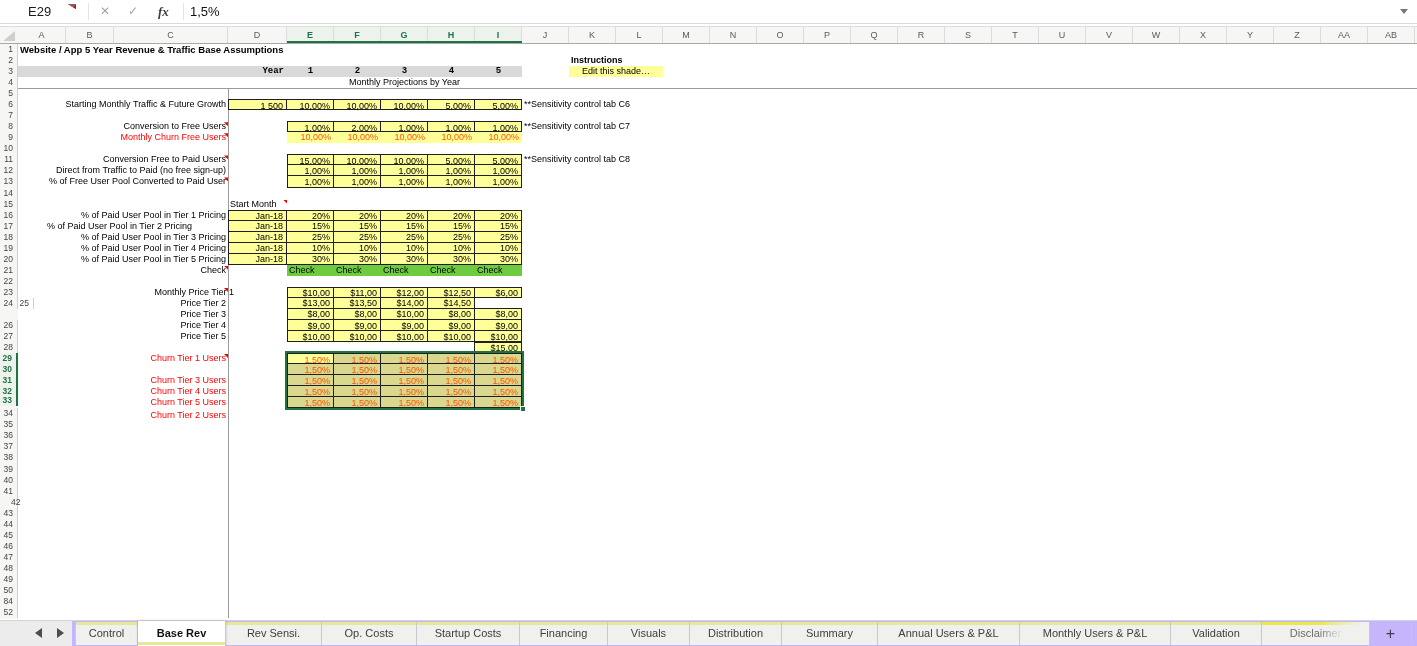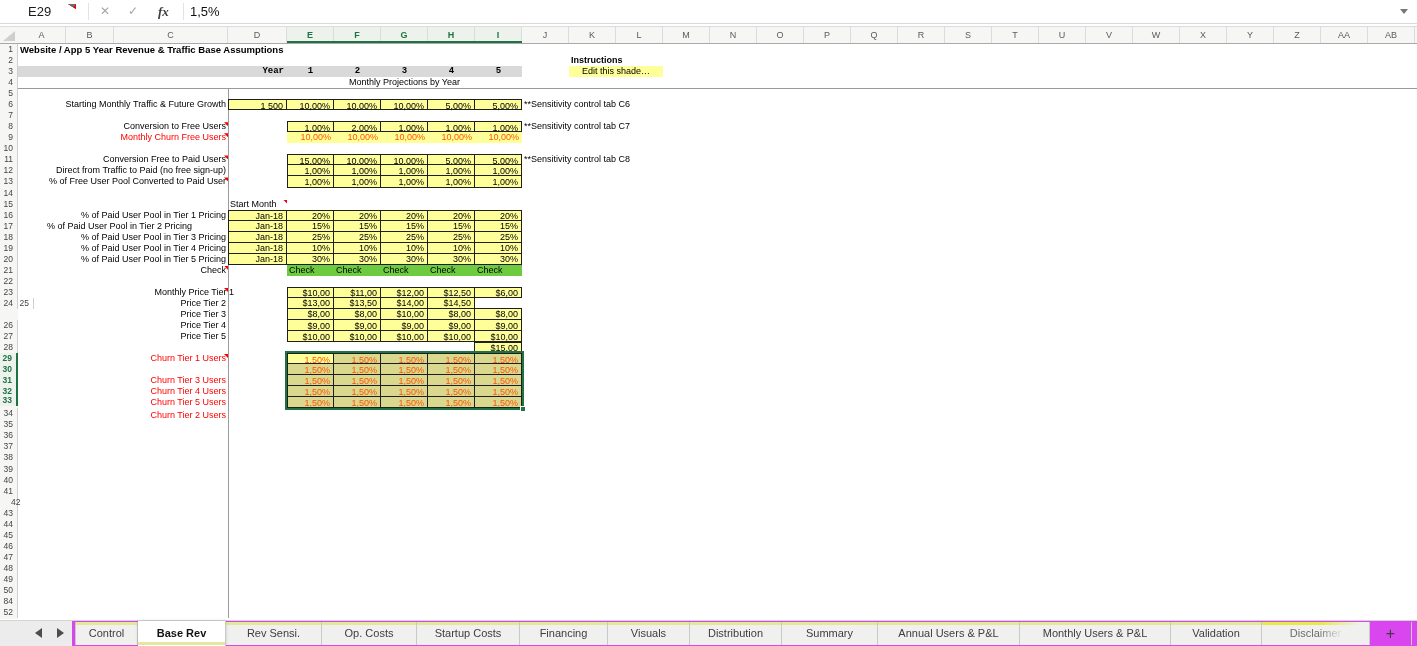--- a/index.html
+++ b/index.html
@@ -51,21 +51,21 @@
   .instr{font-weight:bold;}
   .editnote{position:absolute;background:var(--yellow);font-size:9px;line-height:11px;text-align:center;white-space:nowrap;}
   .rule-h{position:absolute;height:1px;background:#9b9b9b;}
   .rule-v{position:absolute;width:1px;background:#9b9b9b;}
   .checkband{position:absolute;background:var(--checkgreen);}
   .checkband span{position:absolute;top:0;font-size:9px;line-height:11px;color:#000;}
   .selbox{position:absolute;border:2px solid #1f7244;z-index:5;}
   .selhandle{position:absolute;width:6px;height:6px;background:#1f7244;border:1px solid #fff;z-index:6;}
 
   
-  #tabbar{position:absolute;left:0;top:620px;width:1417px;height:26px;background:#d946ef;border-top:1px solid #d4d4d4;z-index:10;}
+  #tabbar{position:absolute;left:0;top:620px;width:1417px;height:26px;background:#c4b5fd;border-top:1px solid #d4d4d4;z-index:10;}
   #tabnav{position:absolute;left:0;top:0;width:72px;height:25px;background:#ececec;}
   .navarr{position:absolute;top:7px;width:0;height:0;border-top:5px solid transparent;border-bottom:5px solid transparent;}
   .navleft{left:35px;border-right:7px solid #4d4d4d;}
   .navright{left:57px;border-left:7px solid #4d4d4d;}
   .tab{position:absolute;top:1px;height:23px;background:#f0f0ee;border-right:1px solid #c9c9c9;font-size:11px;color:#3d3d3d;text-align:center;line-height:23px;white-space:nowrap;overflow:hidden;}
   .tab .strip{position:absolute;top:0;left:0;right:0;height:3px;background:var(--tabstrip);}
   .tab .strip.bright{background:linear-gradient(to right,#e9e94d 55%,rgba(233,233,77,0) 92%);}
   .tab.active{top:0;height:25px;line-height:25px;background:#fff;font-weight:bold;color:#111;z-index:2;box-shadow:0 0 3px rgba(0,0,0,0.18);}
   .tab.active .strip{top:auto;bottom:1px;}
   .tlab.faded{color:#6b6b6b;-webkit-mask-image:linear-gradient(to right,#000 55%,rgba(0,0,0,.18) 95%);mask-image:linear-gradient(to right,#000 55%,rgba(0,0,0,.18) 95%);}

